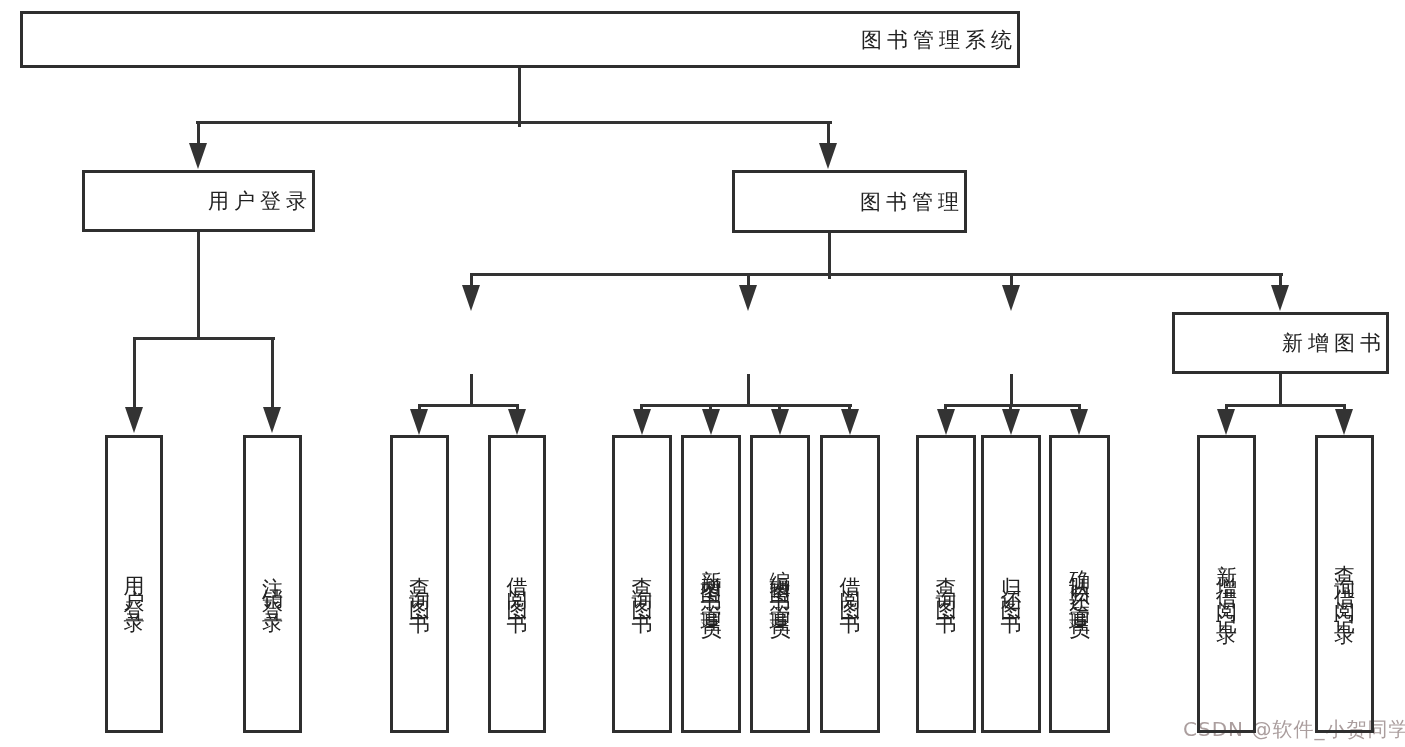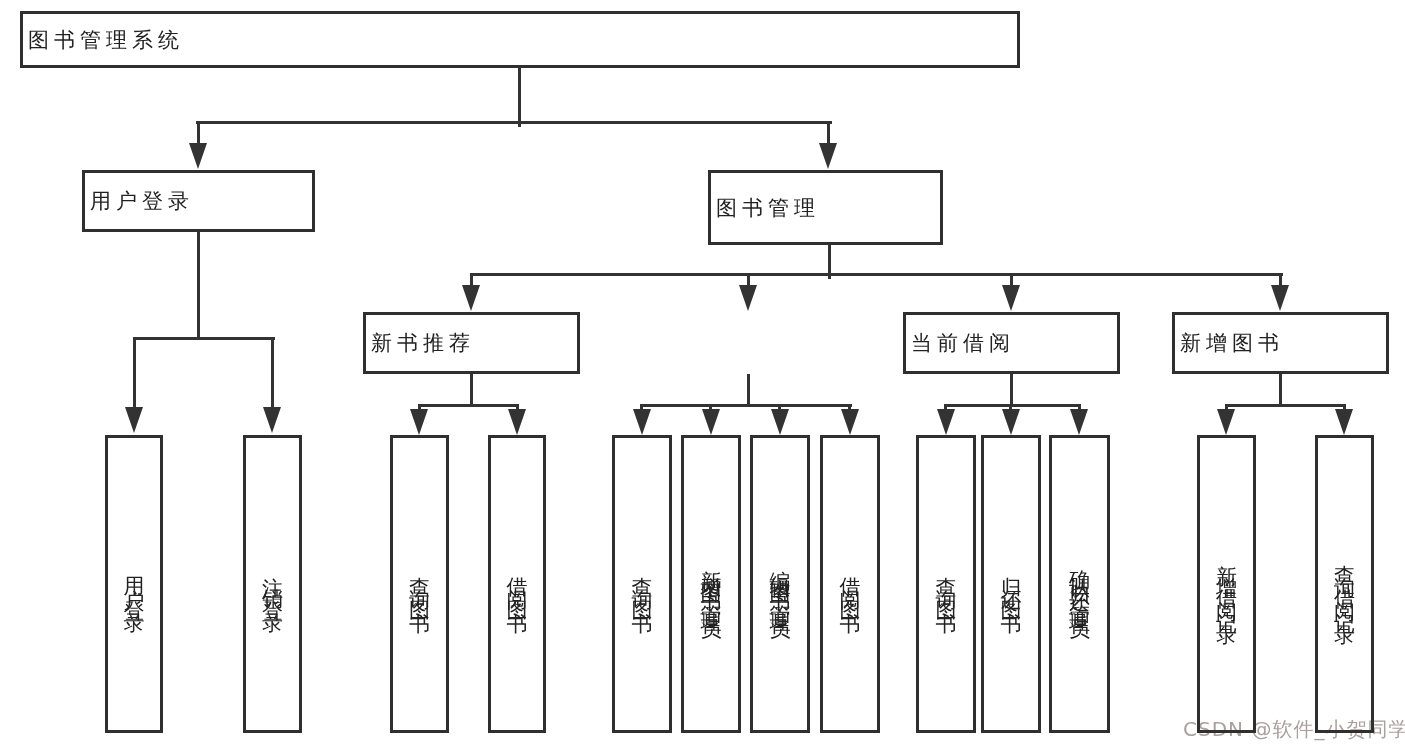--- a/index.html
+++ b/index.html
@@ -2,21 +2,21 @@
 <html><head>
 <meta charset="utf-8">
 <style>
   html,body{margin:0;padding:0;background:#ffffff;}
   *{box-sizing:border-box;}
   body{font-family:"DejaVu Sans","Liberation Sans",sans-serif;}
   #diagram{position:relative;width:1405px;height:747px;background:#ffffff;overflow:hidden;}
 
   
   .hbox{position:absolute;background:#ffffff;border:3px solid #2f2f2f;
-        display:flex;align-items:center;justify-content:flex-start;}
+        display:flex;align-items:center;justify-content:flex-end;}
   .hbox span{font-size:21px;letter-spacing:5px;color:#222222;white-space:nowrap;
              text-indent:5px;}
 
   
   .vbox{position:absolute;top:435px;height:298px;background:#ffffff;border:3px solid #2f2f2f;
         display:flex;align-items:center;justify-content:center;}
   .vbox span{writing-mode:vertical-rl;text-orientation:mixed;font-size:21px;
              letter-spacing:12px;line-height:1.05;color:#222222;white-space:nowrap;}
   .vbox.long span{letter-spacing:7px;}
 
@@ -96,30 +96,24 @@
   <div class="ln" style="left:1343px;top:404px;width:3px;height:8px"></div>
   <div class="tri" style="left:1335px;top:409px"></div>
 
   <div class="hbox" style="left:20px;top:11px;width:1000px;height:57px">
     <span>图书管理系统</span>
   </div>
 
   <div class="hbox" style="left:82px;top:170px;width:233px;height:62px">
     <span>用户登录</span>
   </div>
-  <div class="hbox" style="left:708px;top:170px;width:235px;height:75px">
+  <div class="hbox" style="left:732px;top:170px;width:235px;height:63px">
     <span>图书管理</span>
   </div>
 
-  <div class="hbox" style="left:363px;top:312px;width:217px;height:62px">
-    <span>新书推荐</span>
-  </div>
-  <div class="hbox" style="left:903px;top:312px;width:217px;height:62px">
-    <span>当前借阅</span>
-  </div>
   <div class="hbox" style="left:1172px;top:312px;width:217px;height:62px">
     <span>新增图书</span>
   </div>
 
   <div class="vbox" style="left:105px;width:58px">
     <span>用户登录</span>
   </div>
   <div class="vbox" style="left:243px;width:59px">
     <span>注销登录</span>
   </div>

